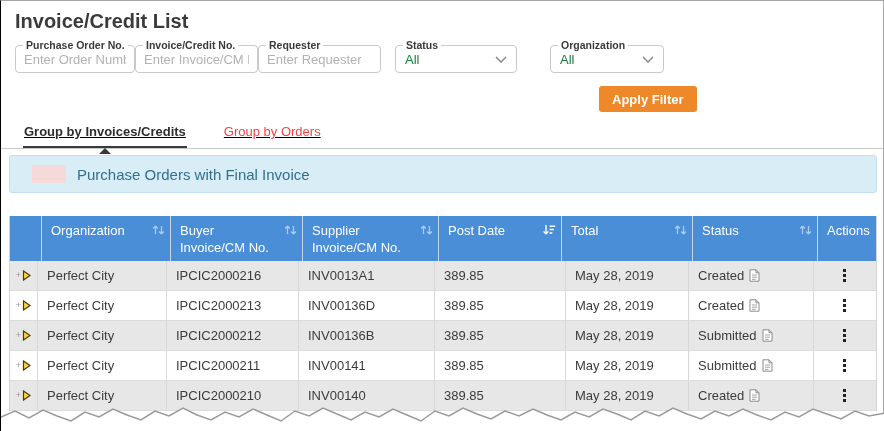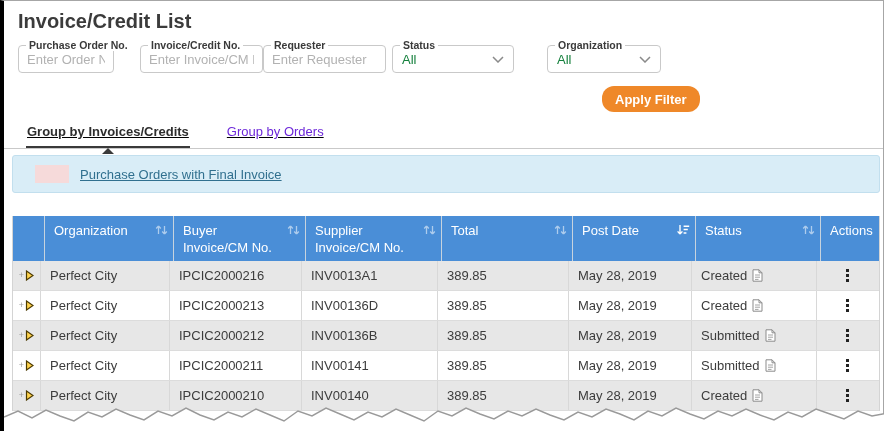--- a/index.html
+++ b/index.html
@@ -1,58 +1,58 @@
 <!DOCTYPE html>
 <html><head>
 <meta charset="utf-8">
 <style>
   * { margin:0; padding:0; box-sizing:border-box; }
   html,body { width:884px; height:431px; background:#fff; overflow:hidden;
               font-family:"Liberation Sans", sans-serif; }
   .page { position:relative; width:884px; height:431px; background:#fff;
-          border-top:1px solid #a6a6a6; border-left:4px solid #000000; border-right:1px solid #a6a6a6; }
+          border-top:1px solid #a6a6a6; border-left:1px solid #000000; border-right:1px solid #a6a6a6; }
 
   
   .title { position:absolute; top:9px; left:14px; font-size:20px; font-weight:600; color:#3b3b3b; }
 
   
   .filter-row { position:absolute; top:44px; left:14px; display:flex; }
   .field { position:relative; height:28px; border:1px solid #c9c9c9; border-radius:4px; background:#fff; }
-  .f1 { width:96px; margin-right:26px; }
+  .f1 { width:120px; }
   .f2 { width:123px; }
-  .f3 { width:123px; margin-right:6px; }
+  .f3 { width:123px; margin-right:14px; }
   .f4 { width:122px; margin-right:33px; }
   .f5 { width:114px; }
   .flabel { position:absolute; top:-7px; left:7px; background:#fff; padding:0 3px;
             font-size:10.5px; font-weight:700; color:#3a3a3a; line-height:12px; white-space:nowrap; }
   .field input { border:0; outline:0; width:100%; height:100%; border-radius:4px; padding:0 8px;
                  font-size:13px; color:#555; font-family:inherit; background:transparent; }
   .field input::placeholder { color:#b2b2b2; }
   .select { display:flex; align-items:center; justify-content:space-between; padding:0 9px; cursor:pointer; }
   .select-value { font-size:13px; color:#15803d; }
 
   
   .btn-row { position:absolute; top:85px; left:598px; display:flex; gap:7px; }
-  .btn { height:26px; padding:0 13px; background:#ef8829; color:#fff; border:0; border-radius:12px;
+  .btn { height:26px; padding:0 13px; background:#ef8829; color:#fff; border:0; border-radius:3px;
          font-size:13px; font-weight:700; font-family:inherit; cursor:pointer; }
 
   
   .tabs { position:absolute; top:121px; left:0; width:100%; height:27px;
           border-bottom:1px solid #c9c9c9; display:flex; padding-left:22px;text-decoration:underline; }
-  .tab { position:relative; font-size:13px; color:#6d28d9; margin-right:36px; padding:2px 1px 8px; cursor:pointer; }
+  .tab { position:relative; font-size:13px; color:#ef4444; margin-right:36px; padding:2px 1px 8px; cursor:pointer; }
   .tab.active { color:#2e2e2e; font-weight:700; border-bottom:2px solid #3a3a3a; padding-bottom:6px; }
   .tab.active .caret { position:absolute; left:50%; bottom:-8px; transform:translateX(-50%);
           width:0; height:0; border-left:6px solid transparent; border-right:6px solid transparent;
           border-bottom:6px solid #3a3a3a; }
 
   
   .banner { position:absolute; top:154px; left:8px; width:868px; height:38px; background:#d9edf7;
             border:1px solid #c2dfee; border-radius:3px; display:flex; align-items:center; padding-left:22px; }
   .swatch { width:34px; height:18px; background:#f6dada; margin-right:11px; flex:none; }
-  .banner-text { font-size:13px; color:#31708f;text-decoration:underline; }
+  .banner-text { font-size:15px; color:#31708f; }
 
   
   .table { position:absolute; top:215px; left:8px; width:868px;
            border-left:1px solid #d4d4d4; border-right:1px solid #d4d4d4; }
   .thead { display:flex; background:#4a8ed7; height:45px; }
   .th { position:relative; color:#fff; font-size:13px; line-height:1.3; padding:7px 22px 4px 9px;
         border-right:1px solid #c7d3de; flex:none; }
   .th:last-child { border-right:0; }
   .sort { position:absolute; top:8px; right:5px; }
   .c-exp    { width:28px; }
@@ -148,32 +148,32 @@
               <path d="M3.5 10V2M3.5 2L1.2 4.5M3.5 2l2.3 2.5"></path>
               <path d="M9.5 2v8M9.5 10L7.2 7.5M9.5 10l2.3-2.5"></path>
             </g>
           </svg></div>
         <div class="th c-sup"><span>Supplier Invoice/CM No.</span><svg class="sort" width="13" height="12" viewBox="0 0 13 12">
             <g fill="none" stroke="rgba(255,255,255,0.55)" stroke-width="1.3">
               <path d="M3.5 10V2M3.5 2L1.2 4.5M3.5 2l2.3 2.5"></path>
               <path d="M9.5 2v8M9.5 10L7.2 7.5M9.5 10l2.3-2.5"></path>
             </g>
           </svg></div>
-        <div class="th c-total"><span>Total</span><svg class="sort" width="13" height="12" viewBox="0 0 13 12">
-            <g fill="none" stroke="rgba(255,255,255,0.55)" stroke-width="1.3">
-              <path d="M3.5 10V2M3.5 2L1.2 4.5M3.5 2l2.3 2.5"></path>
-              <path d="M9.5 2v8M9.5 10L7.2 7.5M9.5 10l2.3-2.5"></path>
-            </g>
-          </svg></div>
         <div class="th c-post"><span>Post Date</span><svg class="sort" width="14" height="12" viewBox="0 0 14 12">
             <g stroke="#fff" stroke-width="1.4" fill="none">
               <path d="M4 1v9M4 10L1.6 7.4M4 10l2.4-2.6"></path>
             </g>
             <g stroke="#fff" stroke-width="1.5">
               <path d="M7.6 2.2h5.6M7.6 5.6h4.2M7.6 9h2.8"></path>
+            </g>
+          </svg></div>
+        <div class="th c-total"><span>Total</span><svg class="sort" width="13" height="12" viewBox="0 0 13 12">
+            <g fill="none" stroke="rgba(255,255,255,0.55)" stroke-width="1.3">
+              <path d="M3.5 10V2M3.5 2L1.2 4.5M3.5 2l2.3 2.5"></path>
+              <path d="M9.5 2v8M9.5 10L7.2 7.5M9.5 10l2.3-2.5"></path>
             </g>
           </svg></div>
         <div class="th c-status"><span>Status</span><svg class="sort" width="13" height="12" viewBox="0 0 13 12">
             <g fill="none" stroke="rgba(255,255,255,0.55)" stroke-width="1.3">
               <path d="M3.5 10V2M3.5 2L1.2 4.5M3.5 2l2.3 2.5"></path>
               <path d="M9.5 2v8M9.5 10L7.2 7.5M9.5 10l2.3-2.5"></path>
             </g>
           </svg></div>
         <div class="th c-act"><span>Actions</span></div>
       </div>

